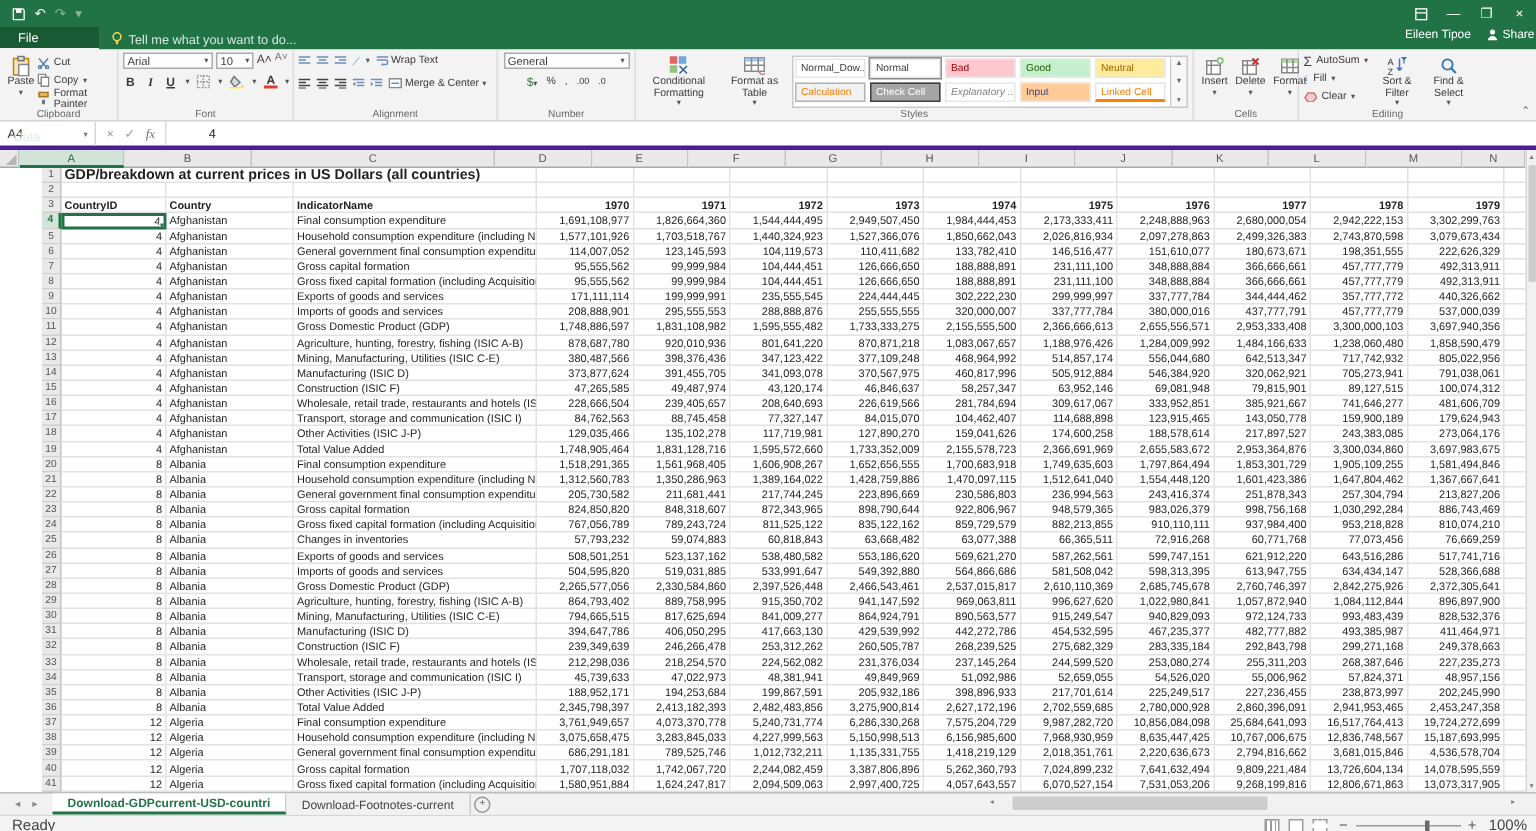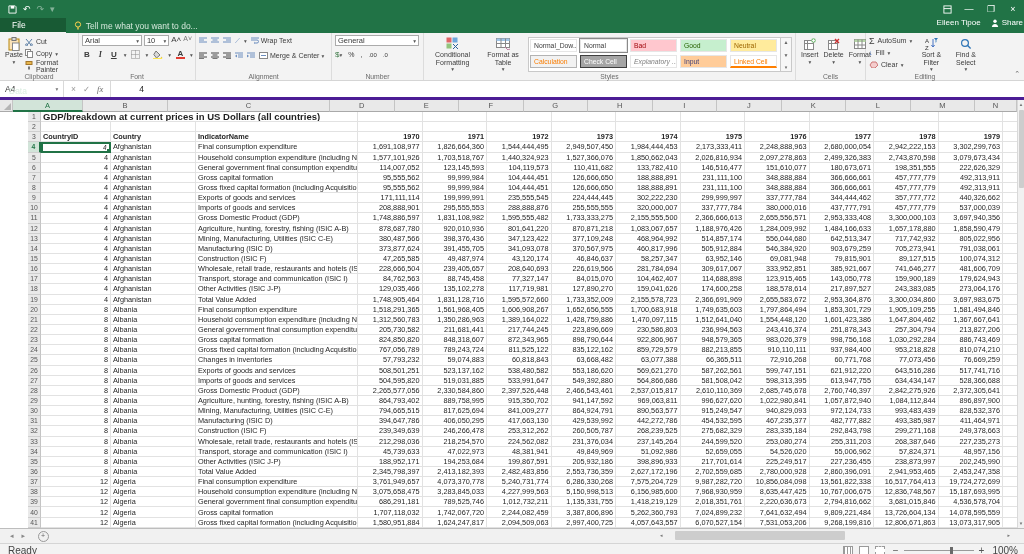--- a/index.html
+++ b/index.html
@@ -333,21 +333,21 @@
             </span>
           <span>Merge &amp; Center</span>
           <span class="dd">▾</span>
         </span>
       </div>
     </div>
     <div class="group-label">Alignment</div>
   </div>
 
   <div class="group" style="width:92px;">
-    <div class="col" style="width:100%;">
+    <div class="col" style="width:100%;align-items:center;">
       <div class="combo" style="width:84px;">
         <span>General</span>
         <span class="dd">▾</span>
       </div>
       <div class="smallrow" style="gap:6px;margin-top:2px;">
         <span style="color:#3e7a48;font-size:8px;"><span>$</span><span class="dd">▾</span></span>
         <span>%</span>
         <span>,</span>
         <span style="font-size:6px;">.00</span>
         <span style="font-size:6px;">.0</span>
@@ -718,21 +718,21 @@
         <div class="c">Afghanistan</div>
         <div class="c">Agriculture, hunting, forestry, fishing (ISIC A-B)</div>
         <div class="c num">878,687,780</div>
         <div class="c num">920,010,936</div>
         <div class="c num">801,641,220</div>
         <div class="c num">870,871,218</div>
         <div class="c num">1,083,067,657</div>
         <div class="c num">1,188,976,426</div>
         <div class="c num">1,284,009,992</div>
         <div class="c num">1,484,166,633</div>
-        <div class="c num">1,657,178,880</div>
+        <div class="c num">1,238,060,480</div>
         <div class="c num">1,858,590,479</div>
         <div class="c num">1,831</div>
       </div>
       <div class="grow row">
         <div class="rh">13</div>
         <div class="c num">4</div>
         <div class="c">Afghanistan</div>
         <div class="c">Mining, Manufacturing, Utilities (ISIC C-E)</div>
         <div class="c num">380,487,566</div>
         <div class="c num">398,376,436</div>
@@ -751,21 +751,21 @@
         <div class="c num">4</div>
         <div class="c">Afghanistan</div>
         <div class="c">Manufacturing (ISIC D)</div>
         <div class="c num">373,877,624</div>
         <div class="c num">391,455,705</div>
         <div class="c num">341,093,078</div>
         <div class="c num">370,567,975</div>
         <div class="c num">460,817,996</div>
         <div class="c num">505,912,884</div>
         <div class="c num">546,384,920</div>
-        <div class="c num">903,679,259</div>
+        <div class="c num">320,062,921</div>
         <div class="c num">705,273,941</div>
         <div class="c num">791,038,061</div>
         <div class="c num">778</div>
       </div>
       <div class="grow row">
         <div class="rh">15</div>
         <div class="c num">4</div>
         <div class="c">Afghanistan</div>
         <div class="c">Construction (ISIC F)</div>
         <div class="c num">47,265,585</div>
@@ -1121,42 +1121,42 @@
         <div class="c num">166</div>
       </div>
       <div class="grow row">
         <div class="rh">36</div>
         <div class="c num">8</div>
         <div class="c">Albania</div>
         <div class="c">Total Value Added</div>
         <div class="c num">2,345,798,397</div>
         <div class="c num">2,413,182,393</div>
         <div class="c num">2,482,483,856</div>
-        <div class="c num">2,553,736,359</div>
+        <div class="c num">3,275,900,814</div>
         <div class="c num">2,627,172,196</div>
         <div class="c num">2,702,559,685</div>
         <div class="c num">2,780,000,928</div>
         <div class="c num">2,860,396,091</div>
         <div class="c num">2,941,953,465</div>
         <div class="c num">2,453,247,358</div>
         <div class="c num">2,225</div>
       </div>
       <div class="grow row">
         <div class="rh">37</div>
         <div class="c num">12</div>
         <div class="c">Algeria</div>
         <div class="c">Final consumption expenditure</div>
         <div class="c num">3,761,949,657</div>
         <div class="c num">4,073,370,778</div>
         <div class="c num">5,240,731,774</div>
         <div class="c num">6,286,330,268</div>
         <div class="c num">7,575,204,729</div>
         <div class="c num">9,987,282,720</div>
         <div class="c num">10,856,084,098</div>
-        <div class="c num">13,561,822,338</div>
+        <div class="c num">25,684,641,093</div>
         <div class="c num">16,517,764,413</div>
         <div class="c num">19,724,272,699</div>
         <div class="c num">24,124</div>
       </div>
       <div class="grow row">
         <div class="rh">38</div>
         <div class="c num">12</div>
         <div class="c">Algeria</div>
         <div class="c">Household consumption expenditure (including Non</div>
         <div class="c num">3,075,658,475</div>
@@ -1228,20 +1228,24 @@
     <div class="vthumb"></div>
     <span class="varrow" style="margin-top:auto;">▼</span>
   </div>
 </div>
 
 <div class="sheettabs">
   <div class="tabnav">
     <span>◂</span>
     <span>▸</span>
   </div>
+  <span id="sheet-tabs" style="display:flex;align-items:stretch;">
+      <div class="stab active">Download-GDPcurrent-USD-countri</div>
+      <div class="stab">Download-Footnotes-current</div>
+    </span>
   <div class="addsheet">
       <span>+</span>
     </div>
   <div class="hscroll">
     <span class="hsarr" style="left:0;">◂</span>
     <div class="hthumb"></div>
     <span class="hsarr" style="right:0;">▸</span>
   </div>
 </div>
 

